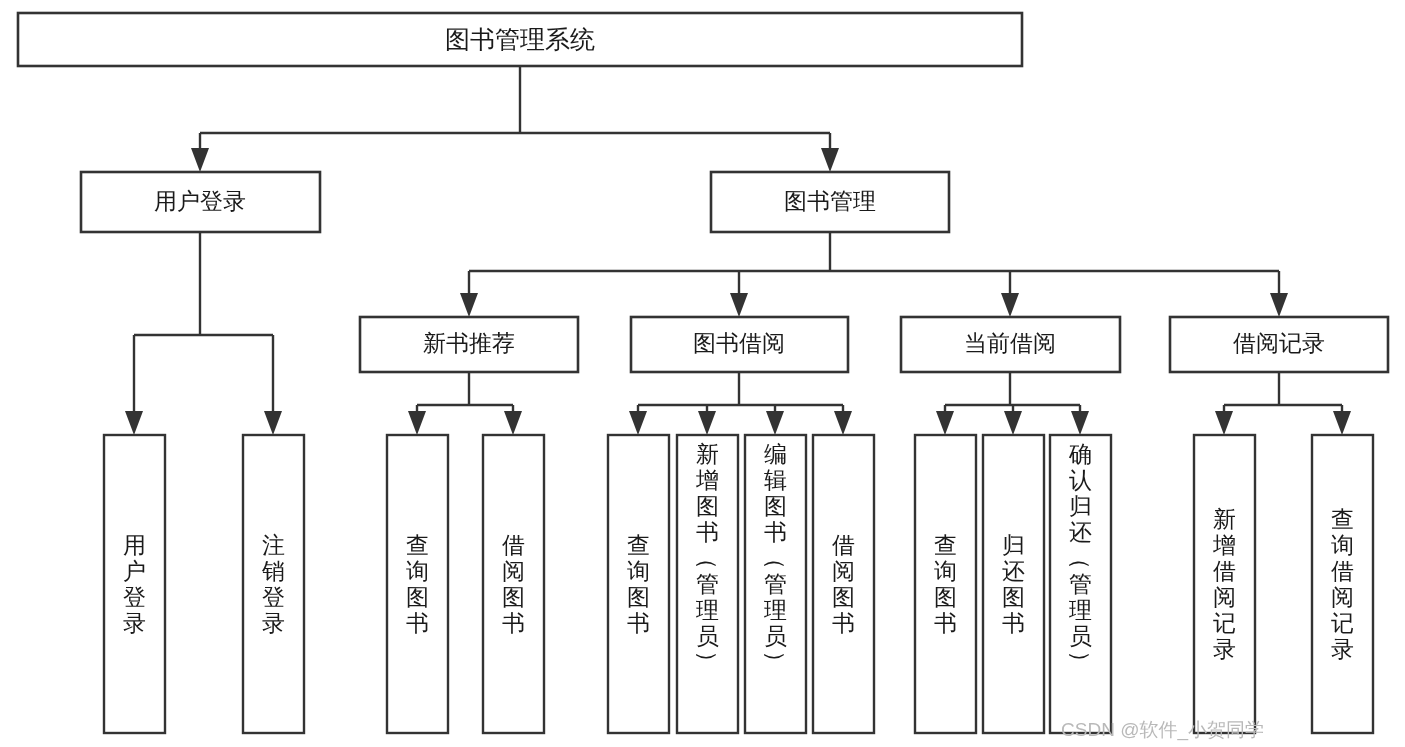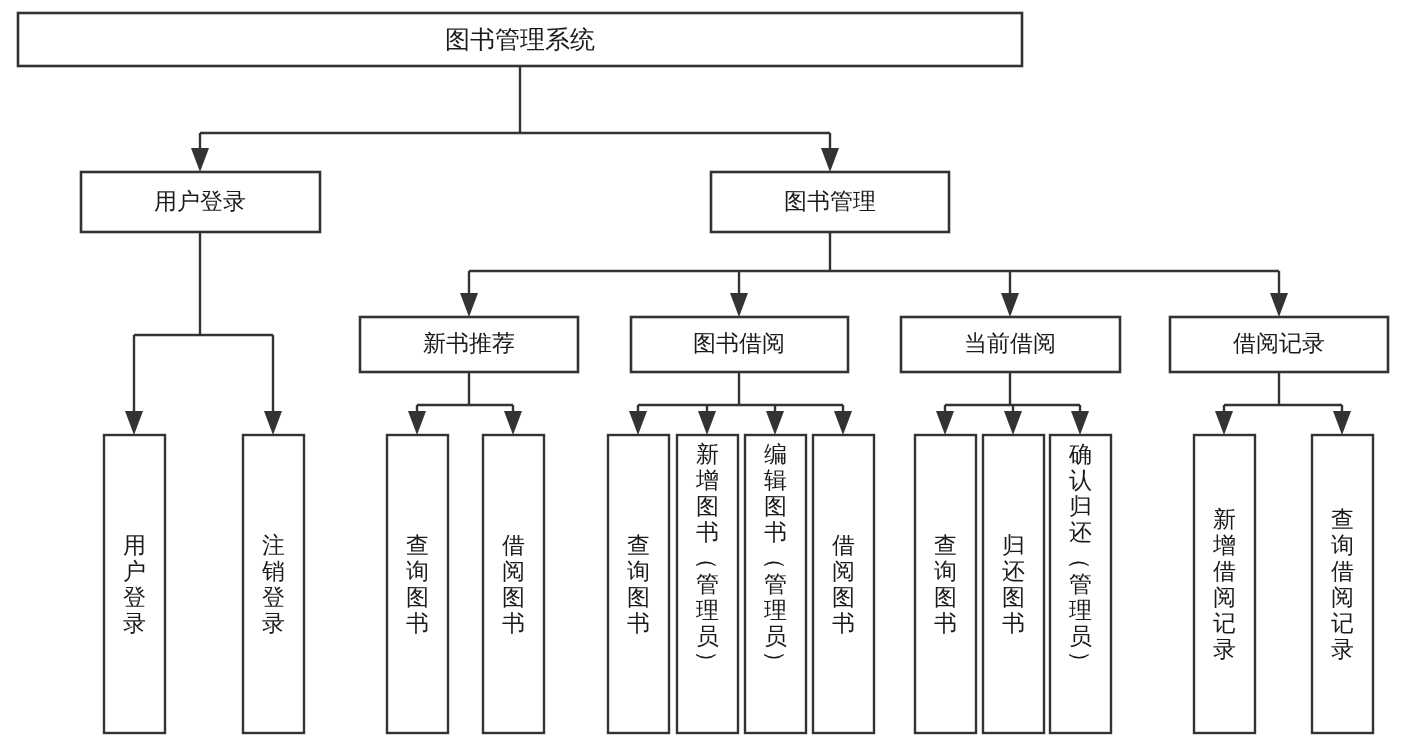--- a/index.html
+++ b/index.html
@@ -211,13 +211,14 @@
   <div class="vlabel" style="left: 745px; top: 435px; width: 61px; height: 298px; line-height: 26px; padding-top: 6px; box-sizing: border-box;"><span>编</span><span>辑</span><span>图</span><span>书</span><span style="transform: rotate(90deg); display: block;">（</span><span>管</span><span>理</span><span>员</span><span style="transform: rotate(90deg); display: block;">）</span></div>
   <div class="vlabel" style="left: 813px; top: 435px; width: 61px; height: 298px; line-height: 26px; padding-top: 97px; box-sizing: border-box;"><span>借</span><span>阅</span><span>图</span><span>书</span></div>
 
   <div class="vlabel" style="left: 915px; top: 435px; width: 61px; height: 298px; line-height: 26px; padding-top: 97px; box-sizing: border-box;"><span>查</span><span>询</span><span>图</span><span>书</span></div>
   <div class="vlabel" style="left: 983px; top: 435px; width: 61px; height: 298px; line-height: 26px; padding-top: 97px; box-sizing: border-box;"><span>归</span><span>还</span><span>图</span><span>书</span></div>
   <div class="vlabel" style="left: 1050px; top: 435px; width: 61px; height: 298px; line-height: 26px; padding-top: 6px; box-sizing: border-box;"><span>确</span><span>认</span><span>归</span><span>还</span><span style="transform: rotate(90deg); display: block;">（</span><span>管</span><span>理</span><span>员</span><span style="transform: rotate(90deg); display: block;">）</span></div>
 
   <div class="vlabel" style="left: 1194px; top: 435px; width: 61px; height: 298px; line-height: 26px; padding-top: 71px; box-sizing: border-box;"><span>新</span><span>增</span><span>借</span><span>阅</span><span>记</span><span>录</span></div>
   <div class="vlabel" style="left: 1312px; top: 435px; width: 61px; height: 298px; line-height: 26px; padding-top: 71px; box-sizing: border-box;"><span>查</span><span>询</span><span>借</span><span>阅</span><span>记</span><span>录</span></div>
 
+  <div class="watermark">CSDN @软件_小贺同学</div>
 </div>
 
 </body></html>

